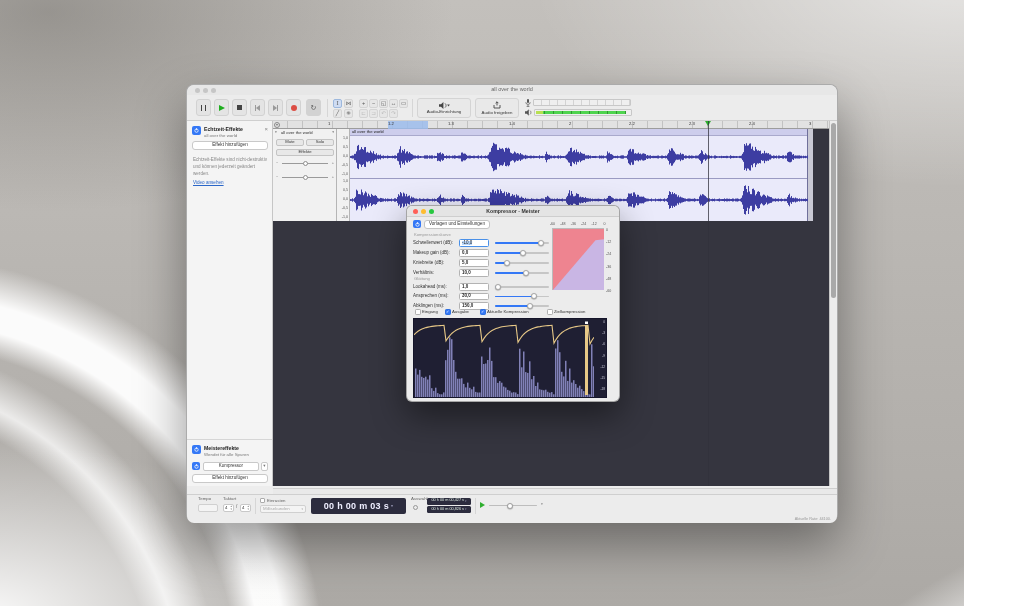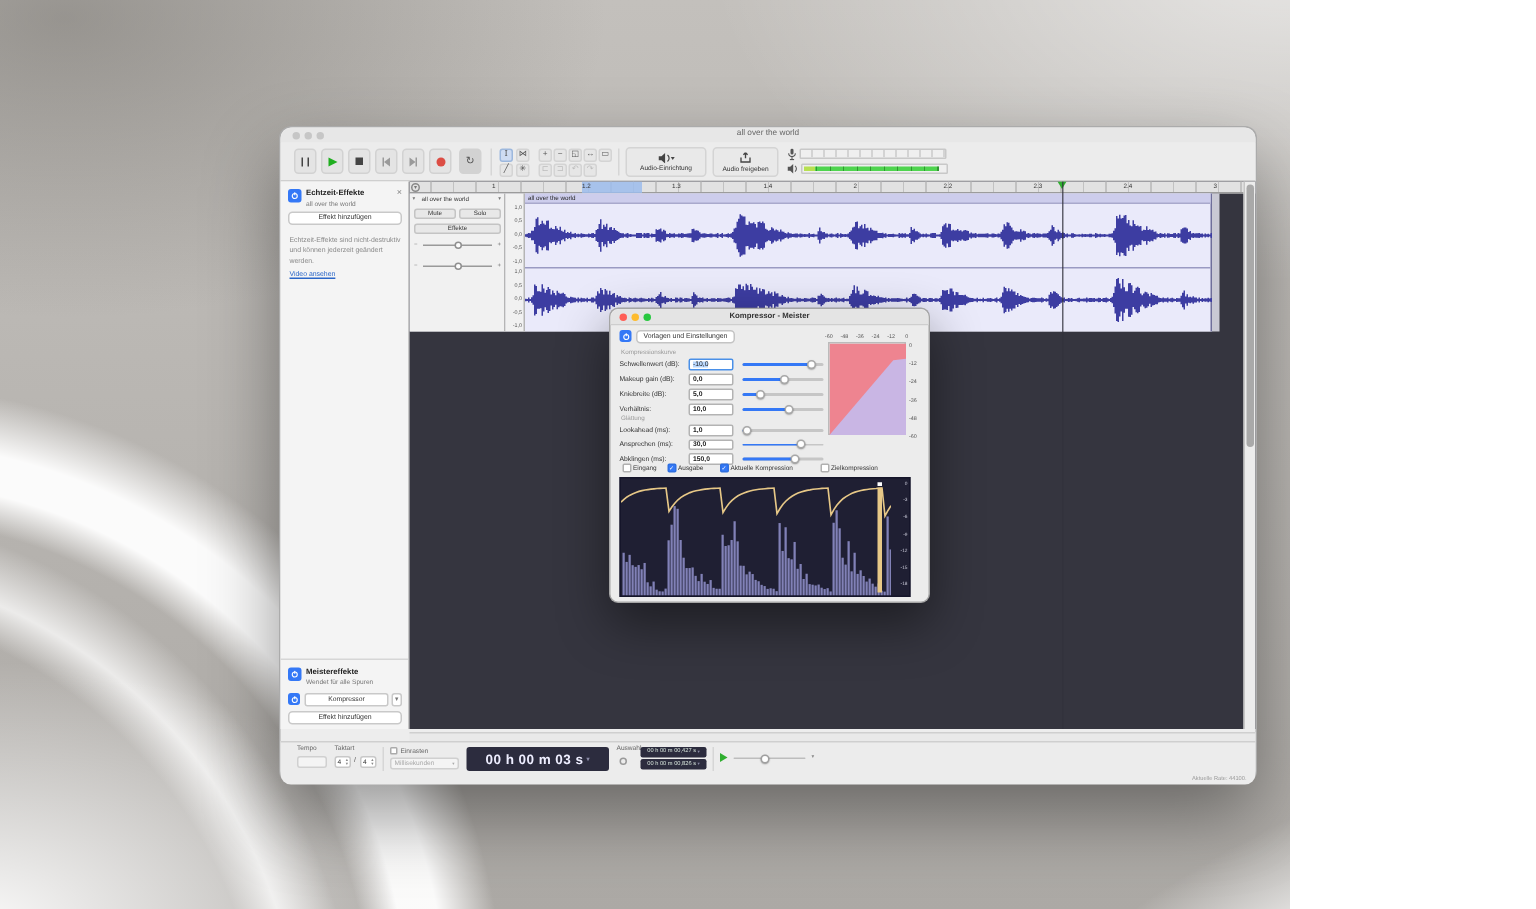--- a/index.html
+++ b/index.html
@@ -1,18 +1,18 @@
 <!DOCTYPE html>
 <html><head>
 <meta charset="utf-8">
 <style>
   *{box-sizing:border-box;margin:0;padding:0;font-family:"Liberation Sans",sans-serif;line-height:1;}
   html,body{width:1024px;height:606px;overflow:hidden;}
   .abs{position:absolute;}
-  #desktop{position:relative;width:860px;height:606px;overflow:hidden;
+  #desktop{position:relative;width:964px;height:606px;overflow:hidden;
     background:
       radial-gradient(55% 45% at -2% 102%, rgba(255,255,255,.95), rgba(255,255,255,0) 65%),
       radial-gradient(circle 640px at -10% 112%, rgba(255,255,255,0) 52%, rgba(255,255,255,.95) 56%, rgba(255,255,255,.95) 60%, rgba(255,255,255,0) 66%),
       radial-gradient(circle 540px at -16% 118%, rgba(255,255,255,0) 58%, rgba(255,255,255,.75) 63%, rgba(255,255,255,0) 70%),
       radial-gradient(circle 980px at 58% 236%, rgba(255,255,255,0) 60%, rgba(255,255,255,.9) 64%, rgba(255,255,255,0) 70%),
       radial-gradient(circle 1100px at 135% 195%, rgba(255,255,255,0) 53%, rgba(255,255,255,.85) 57%, rgba(255,255,255,0) 64%),
       radial-gradient(75% 60% at 100% -5%, rgba(255,255,255,.6), rgba(255,255,255,0) 60%),
       radial-gradient(70% 55% at 5% 2%, rgba(108,105,100,.5), rgba(108,105,100,0) 60%),
       linear-gradient(180deg,#c3c0bc,#aca9a5);}
   

